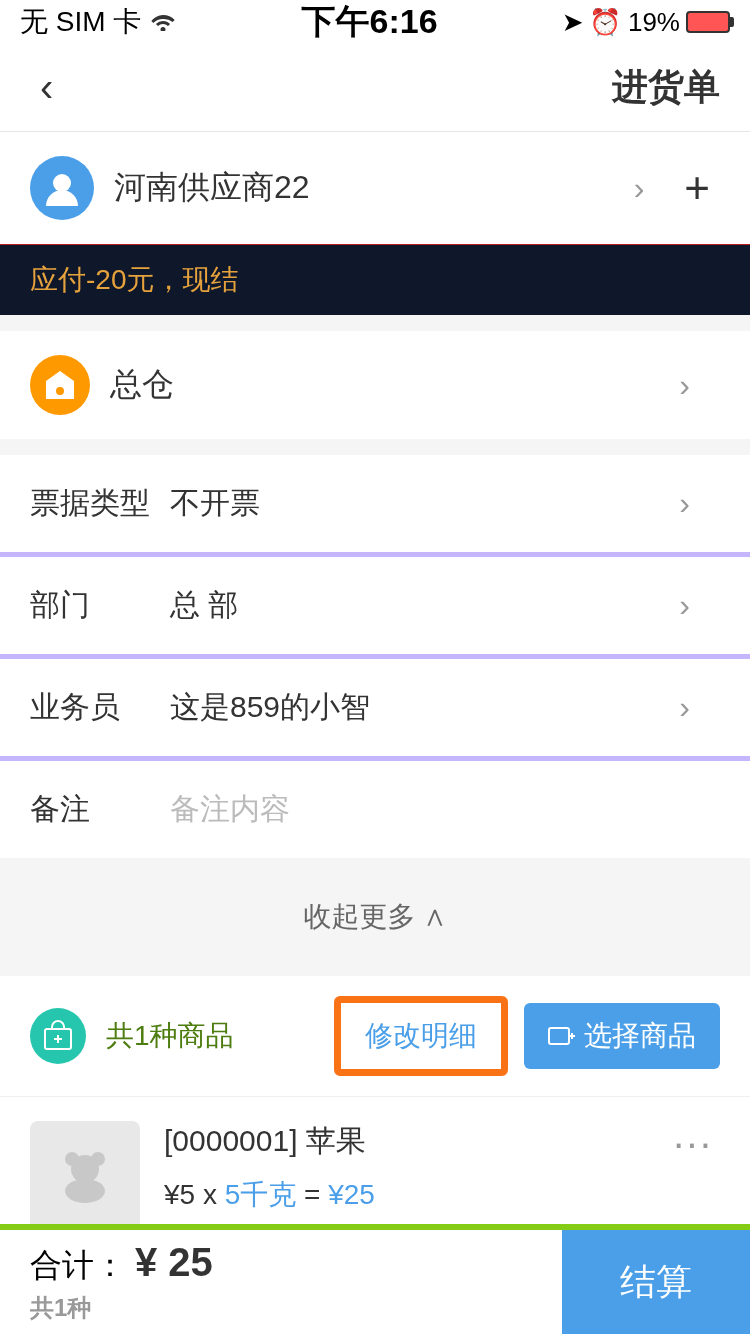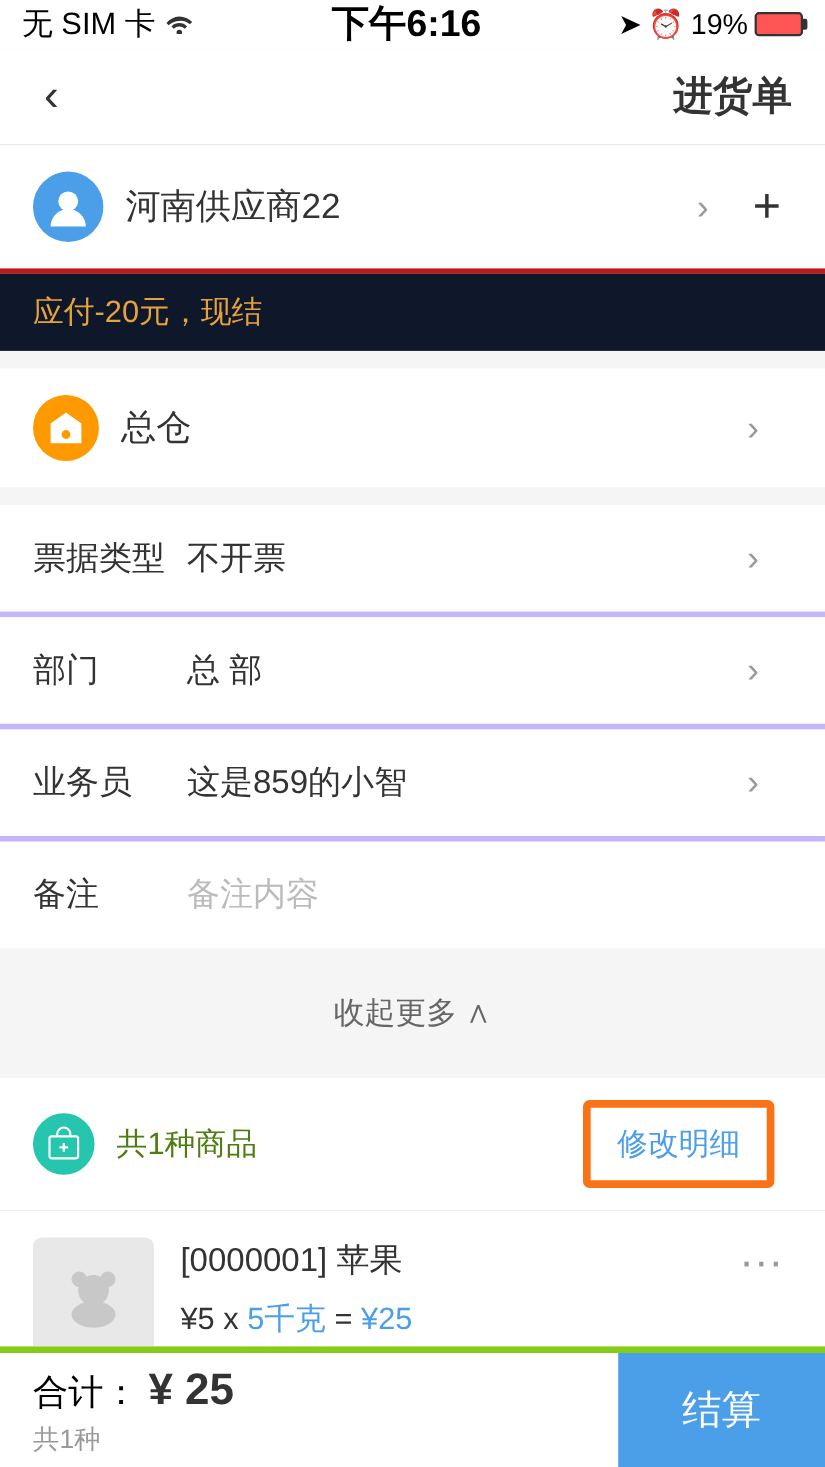--- a/index.html
+++ b/index.html
@@ -83,21 +83,21 @@
     .section {
       background: #fff;
       margin-bottom: 16px;
     }
 
     
     .supplier-row {
       display: flex;
       align-items: center;
       padding: 24px 30px;
-      border-bottom: 5px solid #b91c1c;
+      border-bottom: 1px solid #b91c1c;
     }
     .supplier-avatar {
       width: 64px; height: 64px;
       border-radius: 50%;
       background: #4a9fe8;
       display: flex; align-items: center; justify-content: center;
       margin-right: 20px;
       flex-shrink: 0;
     }
     .supplier-avatar svg { width: 40px; height: 40px; }
@@ -288,20 +288,21 @@
     .total-amount {
       font-size: 40px;
       font-weight: 600;
       color: #333;
       display: inline;
     }
     .total-count {
       font-size: 24px;
       color: #999;
       margin-top: 4px;
+      font-weight: bold;
     }
     .btn-hang {
       width: 188px;
       background: #f5a623;
       color: #fff;
       font-size: 36px;
       border: none;
       cursor: pointer;
       display: flex; align-items: center; justify-content: center;
     }
@@ -410,20 +411,28 @@
     <div class="product-icon">
       <svg width="34" height="34" viewBox="0 0 34 34" fill="white">
         <rect x="4" y="10" width="26" height="20" rx="2" stroke="white" stroke-width="2" fill="none"></rect>
         <path d="M11 10V8a6 6 0 1 1 12 0v2" stroke="white" stroke-width="2" fill="none"></path>
         <line x1="17" y1="16" x2="17" y2="24" stroke="white" stroke-width="2"></line>
         <line x1="13" y1="20" x2="21" y2="20" stroke="white" stroke-width="2"></line>
       </svg>
     </div>
     <span class="product-count">共1种商品</span>
     <button class="btn-outline">修改明细</button>
+    <button class="btn-solid">
+      <svg width="28" height="24" viewBox="0 0 28 24" fill="white">
+        <rect x="1" y="4" width="20" height="16" rx="2" stroke="white" stroke-width="2" fill="none"></rect>
+        <line x1="21" y1="12" x2="27" y2="12" stroke="white" stroke-width="2"></line>
+        <line x1="24" y1="9" x2="24" y2="15" stroke="white" stroke-width="2"></line>
+      </svg>
+      <span>选择商品</span>
+    </button>
   </div>
 
   <div class="product-item">
     <div class="product-thumb">
       <svg viewBox="0 0 70 70" fill="#999">
         <circle cx="35" cy="28" r="14"></circle>
         <ellipse cx="35" cy="50" rx="20" ry="12"></ellipse>
         <circle cx="22" cy="18" r="7"></circle>
         <circle cx="48" cy="18" r="7"></circle>
       </svg>

